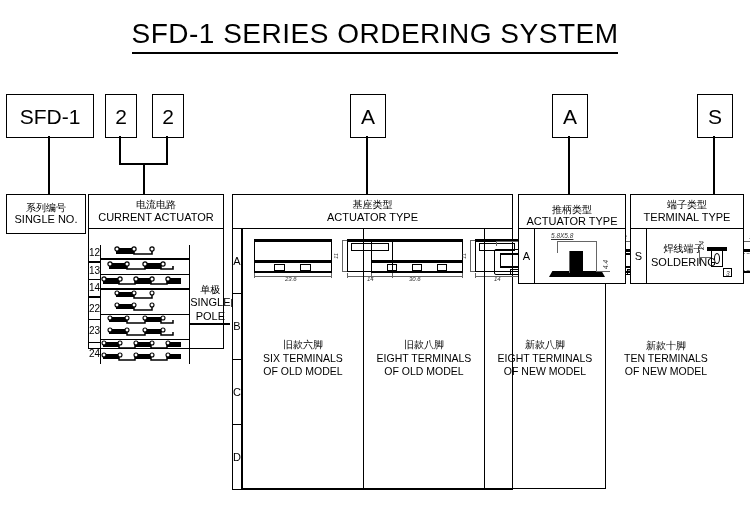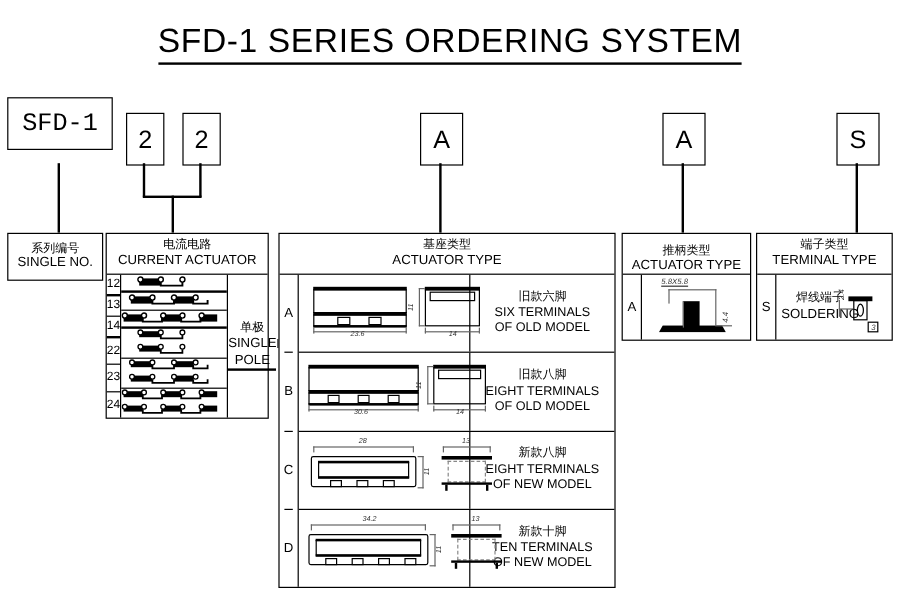--- a/index.html
+++ b/index.html
@@ -40,21 +40,21 @@
   .bbody{box-sizing:border-box;display:flex;}
 
   
   .gutter{
     box-sizing:border-box;border-right:1.8px solid #000;
     display:flex;align-items:center;justify-content:center;
     font-size:11px;
   }
 
   
-  .ccwrap{display:flex;width:100%;height:100%;box-sizing:border-box;}
+  .ccwrap{display:flex;width:100%;height:100%;box-sizing:border-box;margin-top:16px;}
   .ccnum{
     box-sizing:border-box;width:24px;border-right:1.6px solid #000;
     display:flex;flex-direction:column;
   }
   .ccsym{box-sizing:border-box;flex:1;border-right:1.6px solid #000;display:flex;flex-direction:column;}
   .ccpole{box-sizing:border-box;width:66px;display:flex;flex-direction:row;align-items:center;}
   .ccnum>div,.ccsym>div{
     box-sizing:border-box;display:flex;align-items:center;justify-content:center;
     font-size:10px;border-bottom:1.2px solid #000;
   }
@@ -92,21 +92,21 @@
   
   .sdesc{display:flex;flex-direction:column;justify-content:center;line-height:1.3;}
 </style>
 </head>
 <body>
 
 <div class="abs" id="title">
   <span>SFD-1 SERIES ORDERING SYSTEM</span>
 </div>
 
-<div class="abs codebox" style="left:6px;top:81px;width:86px;height:42px;font-family:Liberation Mono, monospace;">
+<div class="abs codebox" style="left:6px;top:94px;width:86px;height:42px;">
   <span>SFD-1</span>
 </div>
 
 <div class="abs codebox" style="left:105px;top:94px;width:30px;height:42px;">
   <span>2</span>
 </div>
 
 <div class="abs codebox" style="left:152px;top:94px;width:30px;height:42px;">
   <span>2</span>
 </div>
@@ -278,21 +278,21 @@
     <div class="en">ACTUATOR TYPE</div>
   </div>
   <div class="bbody" style="height:calc(100% - 34px);">
     <div class="gutter" style="width:16px;display:flex;flex-direction:column;border-right:1.8px solid #000;">
       <div style="flex:1;display:flex;align-items:center;justify-content:center;border-bottom:1.8px solid #000;">A</div>
       <div style="flex:1;display:flex;align-items:center;justify-content:center;border-bottom:1.8px solid #000;">B</div>
       <div style="flex:1;display:flex;align-items:center;justify-content:center;border-bottom:1.8px solid #000;">C</div>
       <div style="flex:1;display:flex;align-items:center;justify-content:center;">D</div>
     </div>
 
-    <div style="flex:1;display:flex;flex-direction:column;">
+    <div style="flex:1;display:flex;flex-direction:row;">
 
       <div class="hrow" style="flex:1;">
         <div class="hdraw">
 
           <div class="pfill" style="left:12px;top:10px;width:78px;height:3px;"></div>
           <div class="pbox" style="left:12px;top:12px;width:78px;height:20px;"></div>
           <div class="pfill" style="left:12px;top:31px;width:78px;height:3px;"></div>
           <div class="pbox" style="left:12px;top:33px;width:78px;height:10px;"></div>
           <div class="pthin" style="left:32px;top:35px;width:11px;height:7px;"></div>
           <div class="pthin" style="left:58px;top:35px;width:11px;height:7px;"></div>

